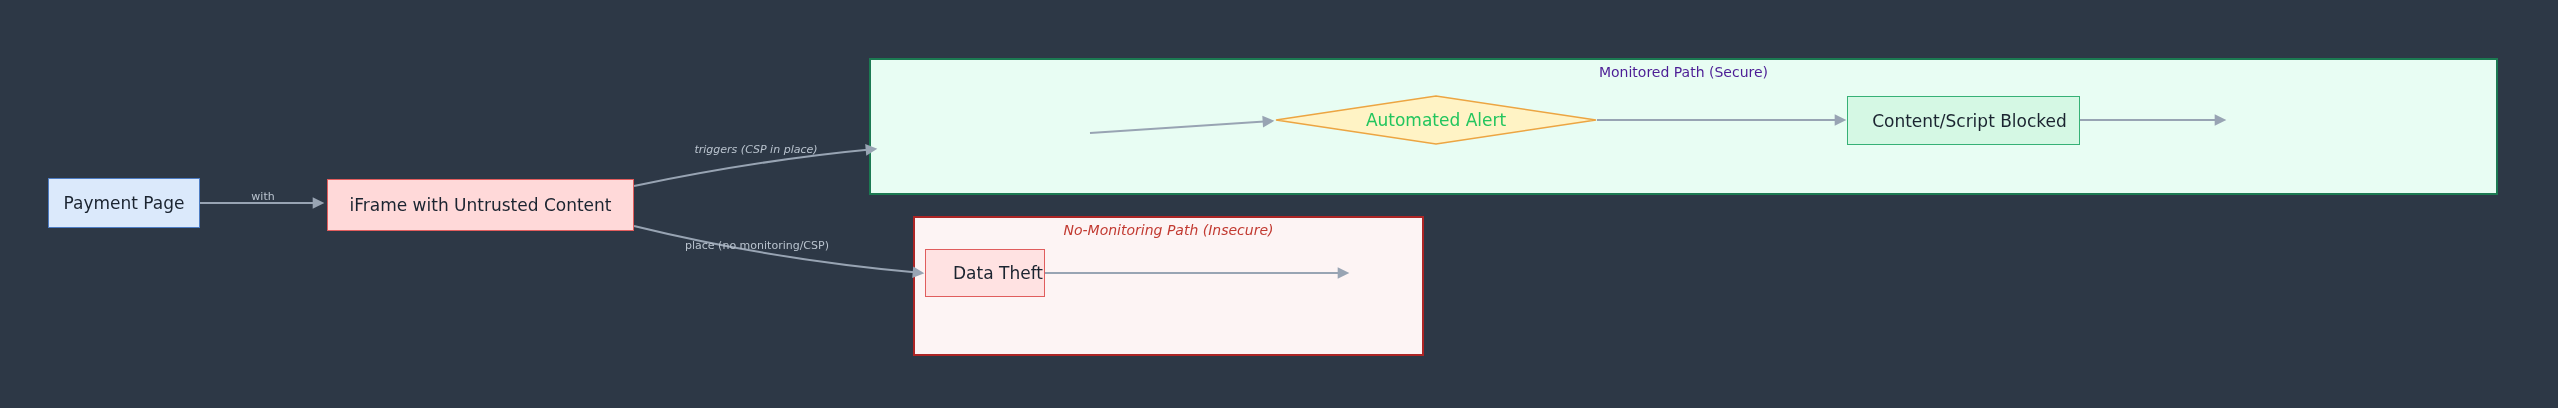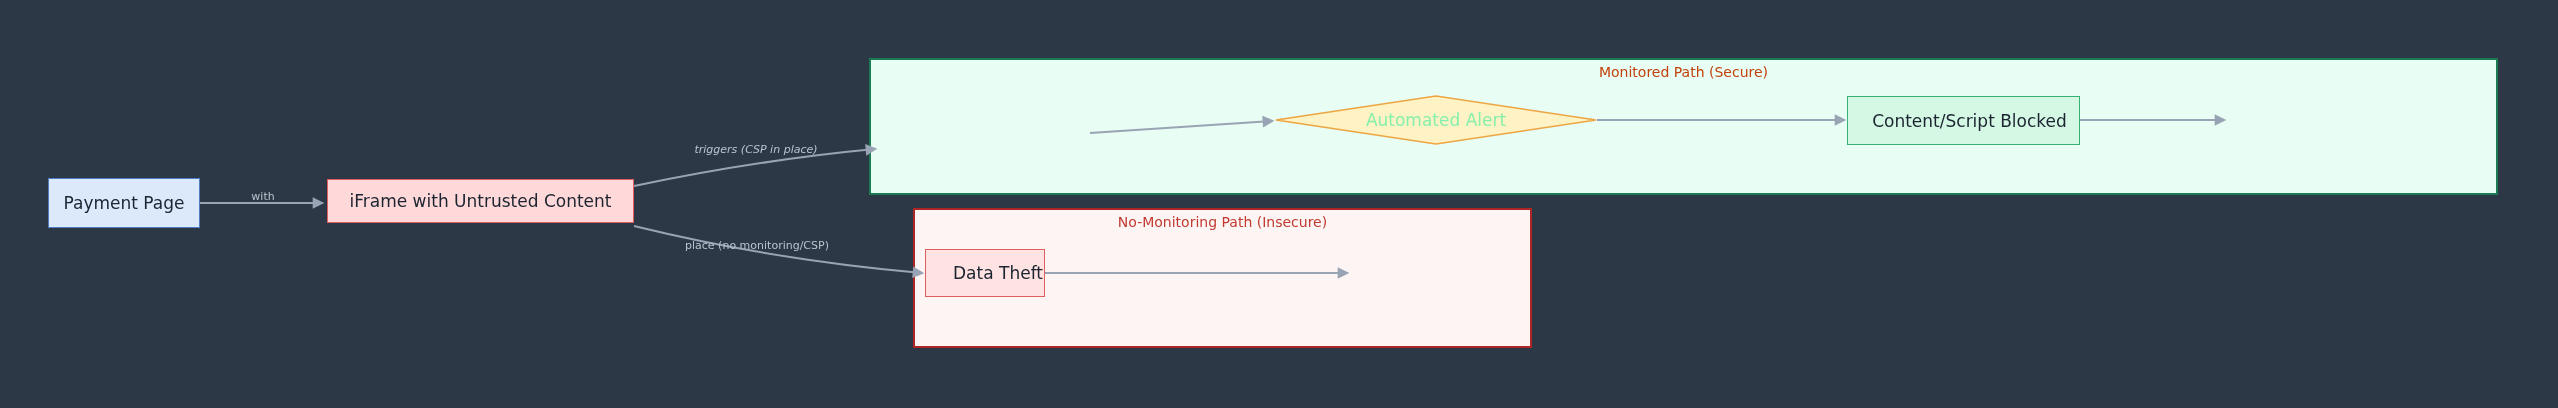--- a/index.html
+++ b/index.html
@@ -11,49 +11,49 @@
     font-family: "DejaVu Sans", sans-serif;
     overflow: hidden;
   }
   
   .subgraph { position: absolute; box-sizing: border-box; border: 2px solid; z-index: 1; }
   .edges    { position: absolute; left: 0; top: 0; z-index: 2; }
   .node, .edge-label, .diamond-wrap, .diamond-label { position: absolute; z-index: 3; }
 
   
   .sg-secure   { left: 869px; top: 58px;  width: 1629px; height: 137px; background: #e8fdf3; border-color: #1c7a52; }
-  .sg-insecure { left: 913px; top: 208px; width: 619px;  height: 140px; background: #fdf4f4; border-color: #ad2525; }
+  .sg-insecure { left: 913px; top: 216px; width: 511px;  height: 140px; background: #fdf4f4; border-color: #ad2525; font-style: italic; }
   .subgraph .title {
     position: absolute; top: 4px; left: 0; right: 0;
     text-align: center; font-size: 14px; white-space: nowrap;
   }
-  .sg-secure .title   { color: #c2410c; }
+  .sg-secure .title   { color: #4c1d95; }
   .sg-insecure .title { color: #c23a31; }
 
   
   .node {
     box-sizing: border-box;
     display: flex; align-items: center; justify-content: center;
     border: 1.5px solid;
     font-size: 17px; color: #1b2430; text-align: center; white-space: nowrap;
   }
   .ellipse { border-radius: 50%; }
   .n-payment { left: 48px;   top: 178px; width: 152px; height: 50px; background: #dbe9fb; border-color: #4d7cc3; text-align: right; }
-  .n-iframe  { left: 327px;  top: 179px; width: 307px; height: 44px; background: #ffd9d9; border-color: #e25d5d; }
+  .n-iframe  { left: 327px;  top: 179px; width: 307px; height: 52px; background: #ffd9d9; border-color: #e25d5d; }
   .n-csp     { left: 878px;  top: 110px; width: 212px; height: 47px; background: #fff3c5; border-color: #eca542; }
   .n-blocked { left: 1847px; top: 96px;  width: 233px; height: 49px; background: #d5f8e4; border-color: #36b176; padding-left: 12px; }
   .n-exfil   { left: 2227px; top: 93px;  width: 262px; height: 54px; background: #d8fae7; border-color: #30a76c; }
   .n-theft   { left: 925px;  top: 249px; width: 120px; height: 48px; background: #ffe2e2; border-color: #e05d5d; padding-left: 26px; }
   .n-breach  { left: 1350px; top: 248px; width: 174px; height: 50px; background: #ffeaea; border-color: #e04848; }
 
   
   .diamond-wrap  { left: 1275px; top: 95px; width: 322px; height: 50px; }
   .diamond-label {
     left: 1436px; top: 120px; transform: translate(-50%, -50%);
-    font-size: 17px; color: #86efac; white-space: nowrap;
+    font-size: 17px; color: #22c55e; white-space: nowrap;
   }
 
   
   .edge { fill: none; stroke: #98a4b3; stroke-width: 2px; }
   .edge-label {
     transform: translate(-50%, -50%);
     font-size: 11px; color: #b9c3ce; white-space: nowrap;
   }
   .el-loads    { left: 263px; top: 196px; }
   .el-triggers { left: 756px; top: 149px; font-style: italic; }

